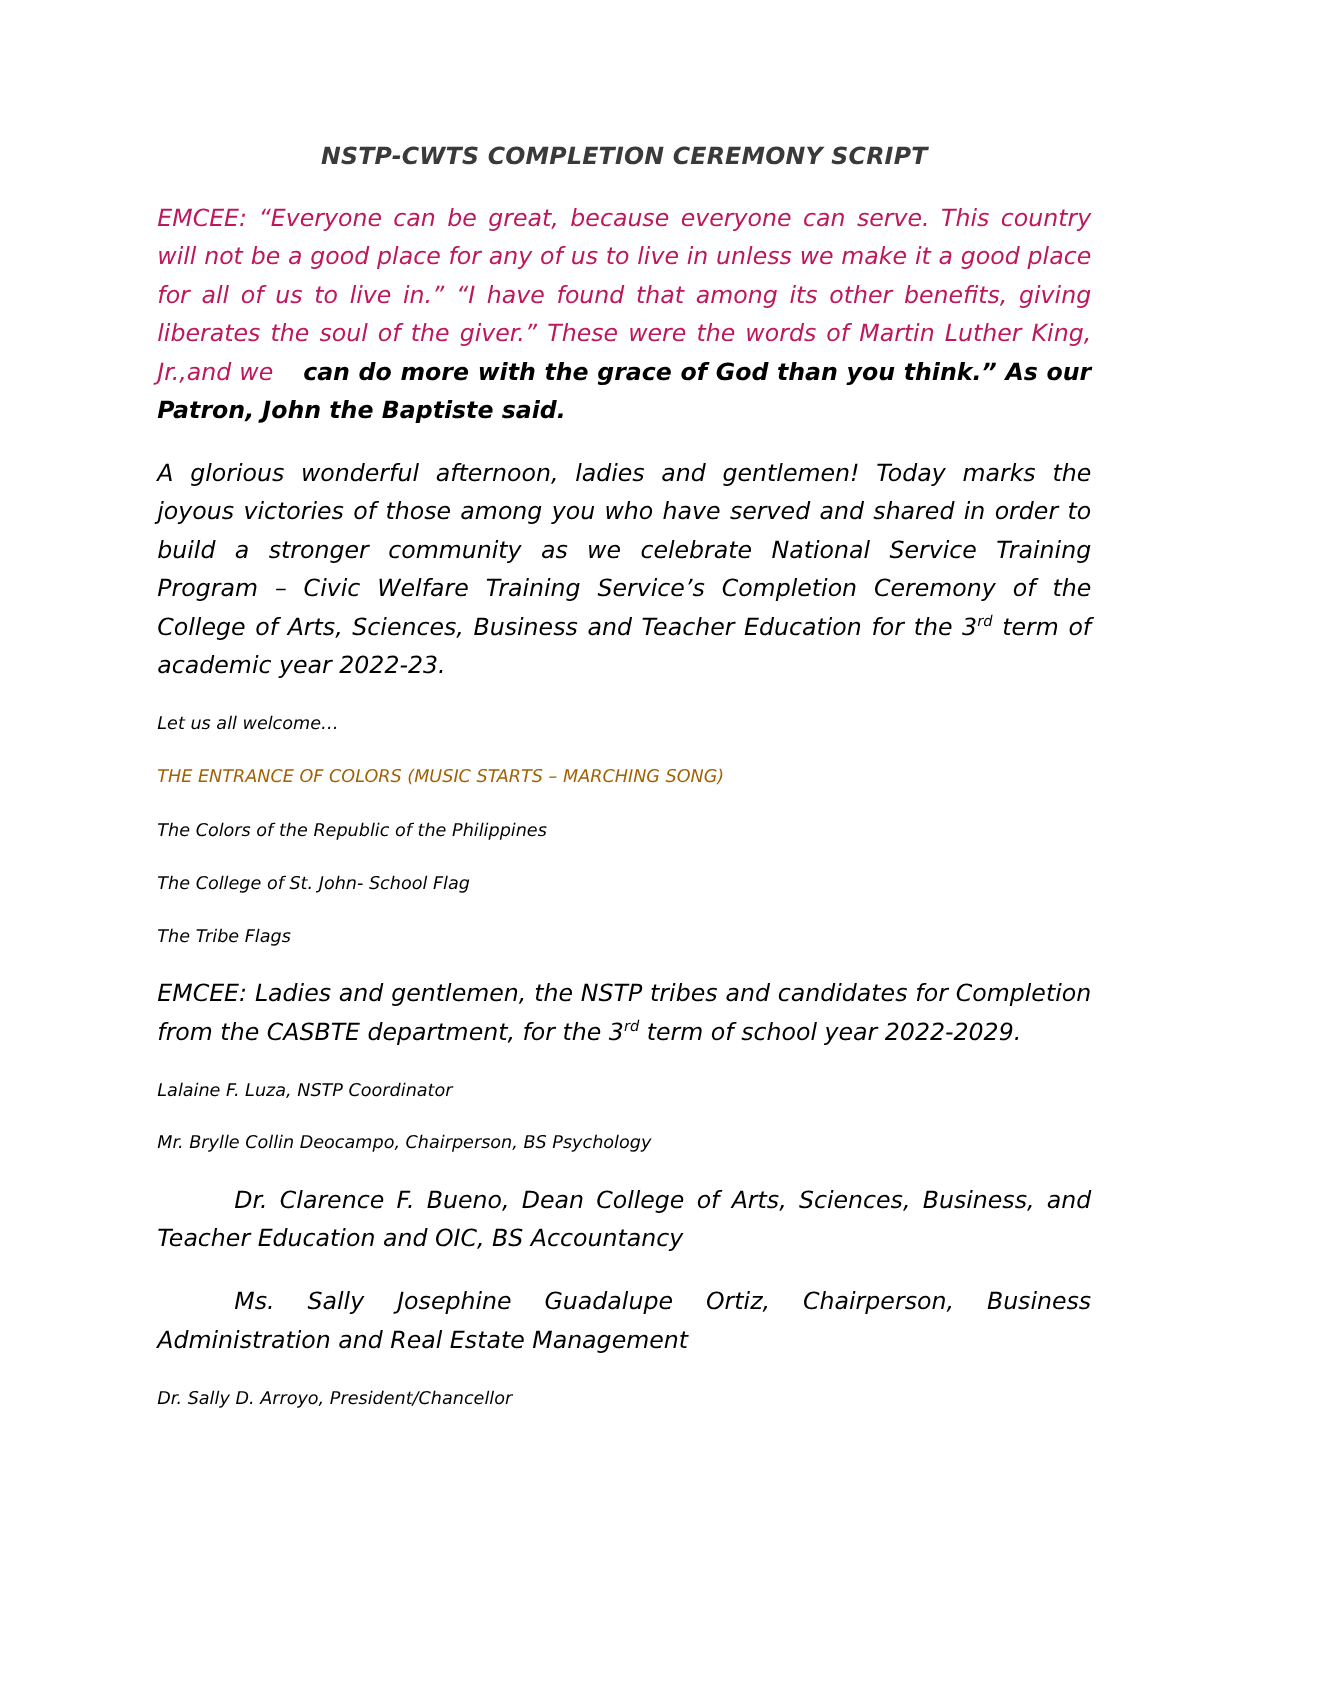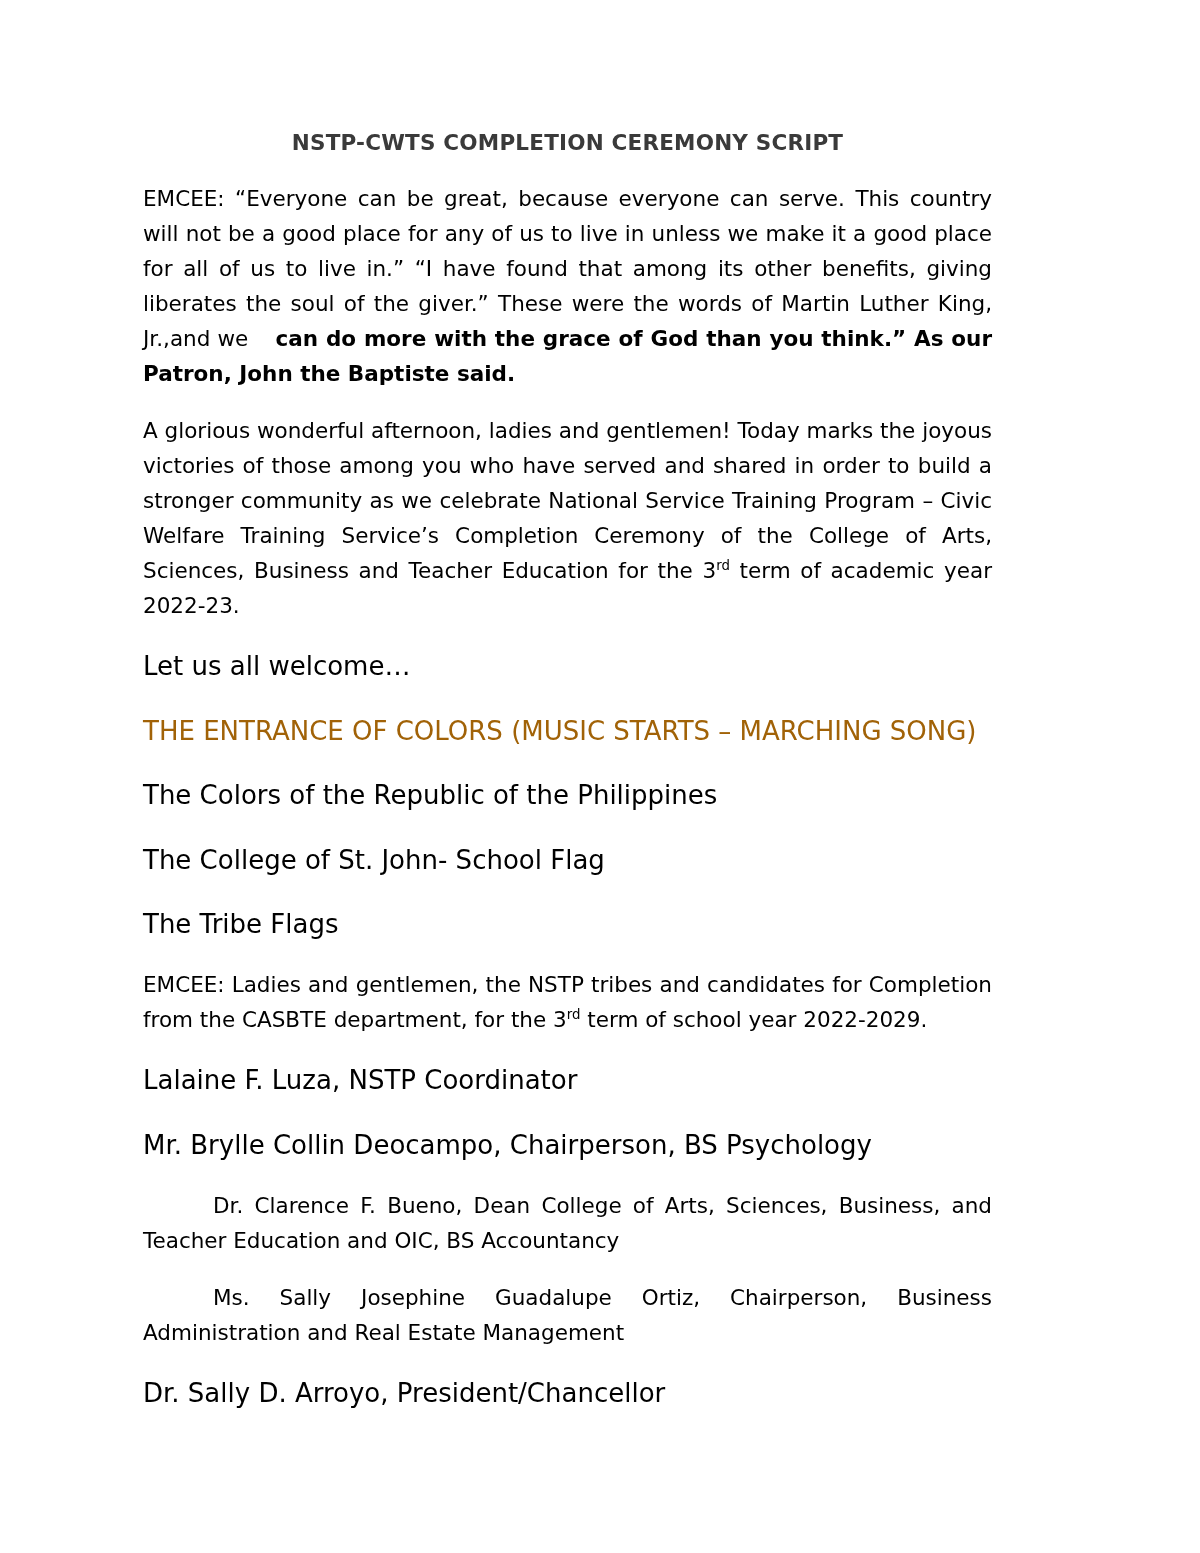--- a/index.html
+++ b/index.html
@@ -12,52 +12,53 @@
     height: 1553px;
     font-family: "DejaVu Sans", sans-serif;
     color: #000000;
   }
   .page {
     box-sizing: border-box;
     width: 1132px;
     height: 1553px;
     padding: 130px 140px 0 143px;
     background: #ffffff;
+    font-style: italic;
   }
   .doc-title {
     text-align: center;
     font-size: 21.5px;
     font-weight: bold;
     color: #3a3a3a;
     letter-spacing: 0.2px;
     margin: 0 0 26px 0;
   }
   p.para {
     margin: 0 0 22px 0;
     font-size: 21.5px;
     line-height: 1.63;
     text-align: justify;
     text-justify: inter-word;
   }
   .grey {
-    color: #000000;
+    color: #be185d;
   }
   .bold {
     font-weight: bold;
     margin-left: 20px;
   }
   .indent {
     margin-left: 70px;
   }
   .red {
     color: #a16207;
   }
   .item {
     margin: 0 0 22px 0;
-    font-size: 26px;
+    font-size: 16px;
     line-height: 1.63;
   }
   .hang {
     margin: 0 0 22px 0;
     font-size: 21.5px;
     line-height: 1.63;
     text-align: justify;
   }
   .hang .lead {
     display: inline-block;

